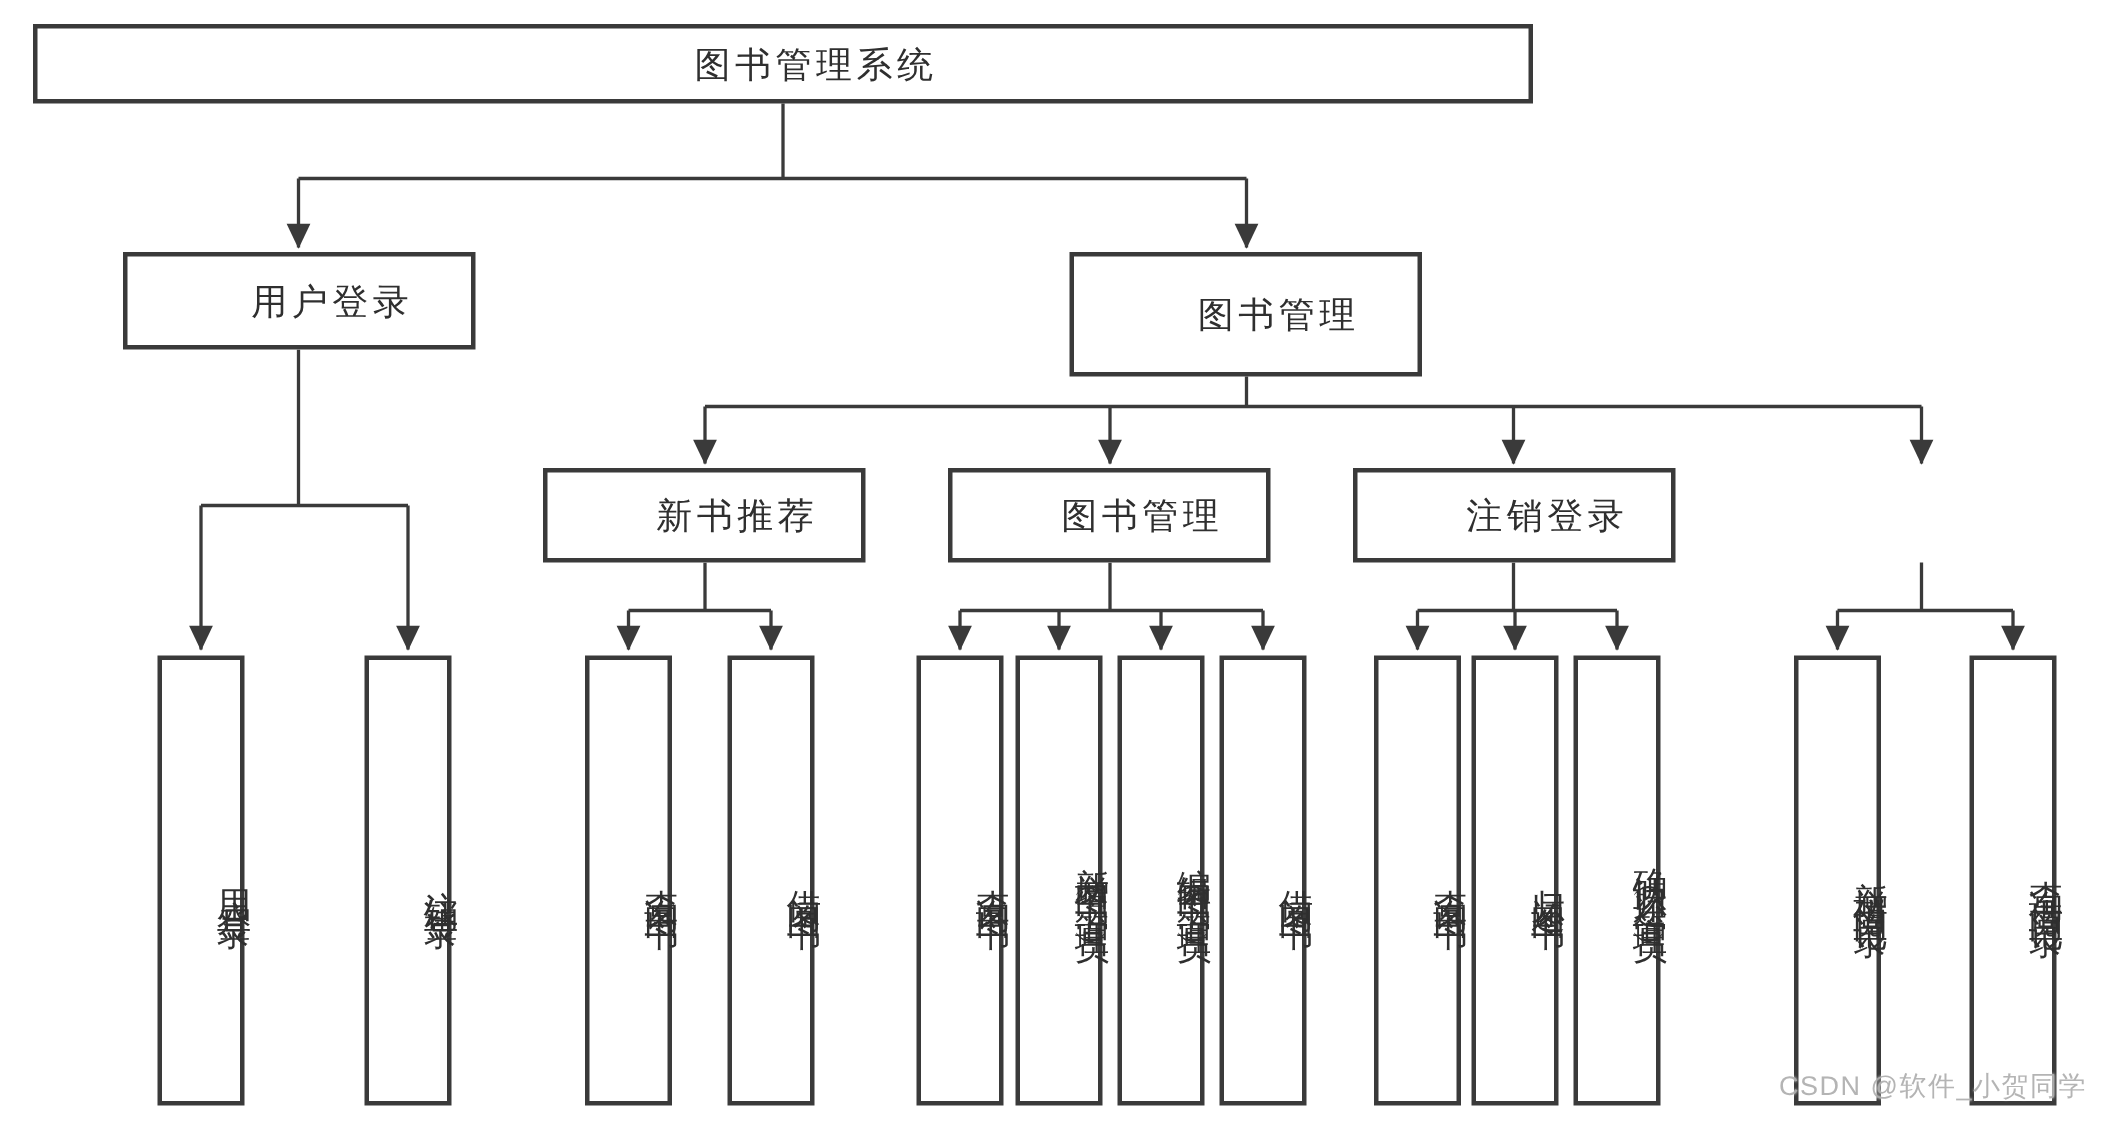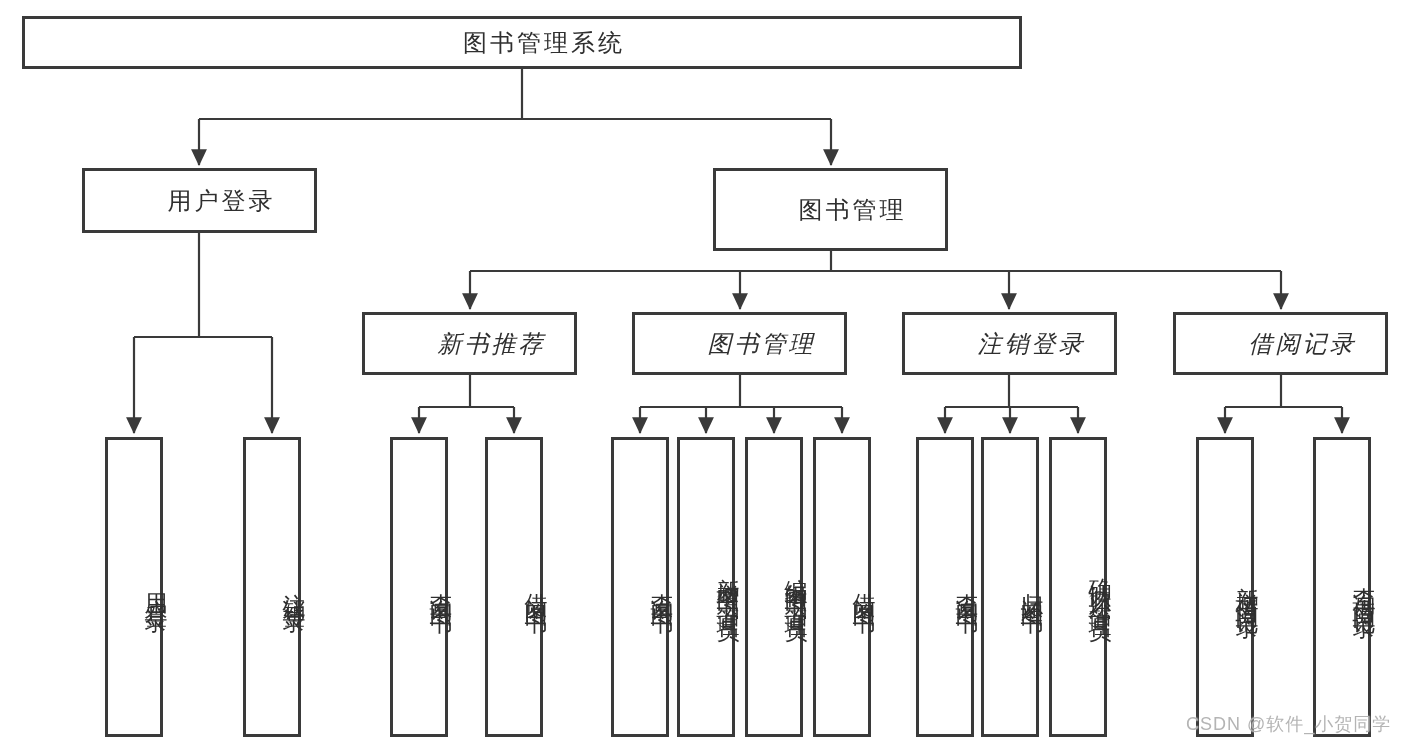--- a/index.html
+++ b/index.html
@@ -29,21 +29,21 @@
     padding-left: 44px;
   }
   .hlabel {
     font-size: 24px;
     letter-spacing: 3px;
     white-space: nowrap;
   }
   .root  { left: 22px;  top: 16px;  width: 1000px; height: 53px; }
   .lvl2a { left: 82px;  top: 168px; width: 235px;  height: 65px; }
   .lvl2b { left: 713px; top: 168px; width: 235px;  height: 83px; }
-  .lvl3  { top: 312px; width: 215px; height: 63px; font-style: italic; }
+  .lvl3  { top: 312px; width: 215px; height: 63px; }
   .n1 { left: 362px; }
   .n2 { left: 632px; }
   .n3 { left: 902px; }
   .n4 { left: 1173px; }
   .leaf { top: 437px; width: 58px; height: 300px; }
   .vlabel {
     writing-mode: vertical-rl;
     text-orientation: mixed;
     font-size: 23px;
     letter-spacing: 6px;
@@ -143,23 +143,20 @@
 
   <div class="box lvl3 n1">
     <span class="hlabel">新书推荐</span>
   </div>
   <div class="box lvl3 n2">
     <span class="hlabel">图书管理</span>
   </div>
   <div class="box lvl3 n3">
     <span class="hlabel">注销登录</span>
   </div>
-  <div class="box lvl3 n4">
-    <span class="hlabel">借阅记录</span>
-  </div>
 
   <div class="box leaf l1">
     <span class="vlabel">用户登录</span>
   </div>
   <div class="box leaf l2">
     <span class="vlabel">注销登录</span>
   </div>
 
   <div class="box leaf l3">
     <span class="vlabel">查询图书</span>

